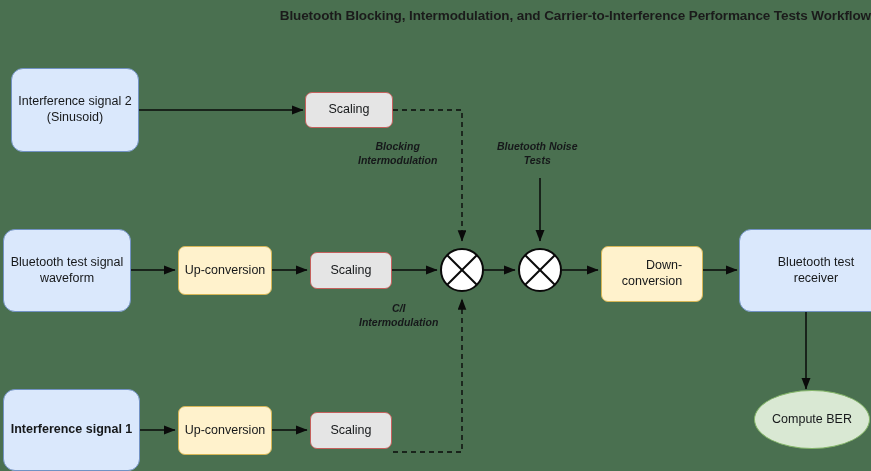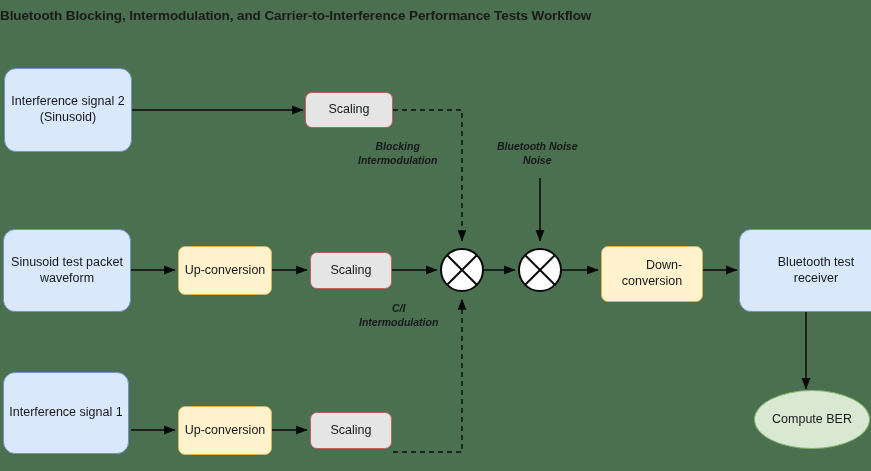--- a/index.html
+++ b/index.html
@@ -18,21 +18,21 @@
     position: absolute;
     left: 0; top: 0;
     width: 871px;
     height: 471px;
   }
   .title {
     position: absolute;
     left: 0;
     top: 8px;
     width: 871px;
-    text-align: left;
+    text-align: right;
     font-size: 13.5px;
     font-weight: bold;
     color: #1b1b1b;
     letter-spacing: -0.1px;
   }
   .node {
     position: absolute;
     box-sizing: border-box;
     display: flex;
     align-items: center;
@@ -125,44 +125,44 @@
 
     <circle class="mixer-circle" cx="462" cy="270" r="21"></circle>
     <line class="mixer-x" x1="447.2" y1="255.2" x2="476.8" y2="284.8"></line>
     <line class="mixer-x" x1="476.8" y1="255.2" x2="447.2" y2="284.8"></line>
 
     <circle class="mixer-circle" cx="540" cy="270" r="21"></circle>
     <line class="mixer-x" x1="525.2" y1="255.2" x2="554.8" y2="284.8"></line>
     <line class="mixer-x" x1="554.8" y1="255.2" x2="525.2" y2="284.8"></line>
   </svg>
 
-  <div class="node n-blue" style="left:4px; top:68px; width:128px; height:84px;">
+  <div class="node n-blue" style="left:11px; top:68px; width:128px; height:84px;">
     <div>
       <div>Interference signal 2</div>
       <div>(Sinusoid)</div>
     </div>
   </div>
 
   <div class="node n-pink" style="left:305px; top:92px; width:88px; height:36px;">
     <span>Scaling</span>
   </div>
 
   <div class="edge-label el-center" style="left:358px; top:140px;">
     <div>Blocking</div>
     <div>Intermodulation</div>
   </div>
 
   <div class="edge-label el-center" style="left:497px; top:140px;">
     <div>Bluetooth Noise</div>
-    <div>Noise</div>
+    <div>Tests</div>
   </div>
 
   <div class="node n-blue" style="left:3px; top:229px; width:128px; height:83px;">
     <div>
-      <div>Sinusoid test packet</div>
+      <div>Bluetooth test signal</div>
       <div>waveform</div>
     </div>
   </div>
 
   <div class="node n-yellow" style="left:178px; top:246px; width:94px; height:49px;">
     <span>Up-conversion</span>
   </div>
 
   <div class="node n-pink" style="left:310px; top:252px; width:82px; height:37px;">
     <span>Scaling</span>
@@ -180,21 +180,21 @@
     </div>
   </div>
 
   <div class="node n-blue" style="left:739px; top:229px; width:154px; height:83px;">
     <div>
       <div>Bluetooth test</div>
       <div>receiver</div>
     </div>
   </div>
 
-  <div class="node n-blue" style="left:3px; top:372px; width:126px; height:82px;">
+  <div class="node n-blue" style="left:3px; top:389px; width:137px; height:82px;font-weight:bold;">
     <div>
       <div>Interference signal 1</div>
     </div>
   </div>
 
   <div class="node n-yellow" style="left:178px; top:406px; width:94px; height:49px;">
     <span>Up-conversion</span>
   </div>
 
   <div class="node n-pink" style="left:310px; top:412px; width:82px; height:37px;">

